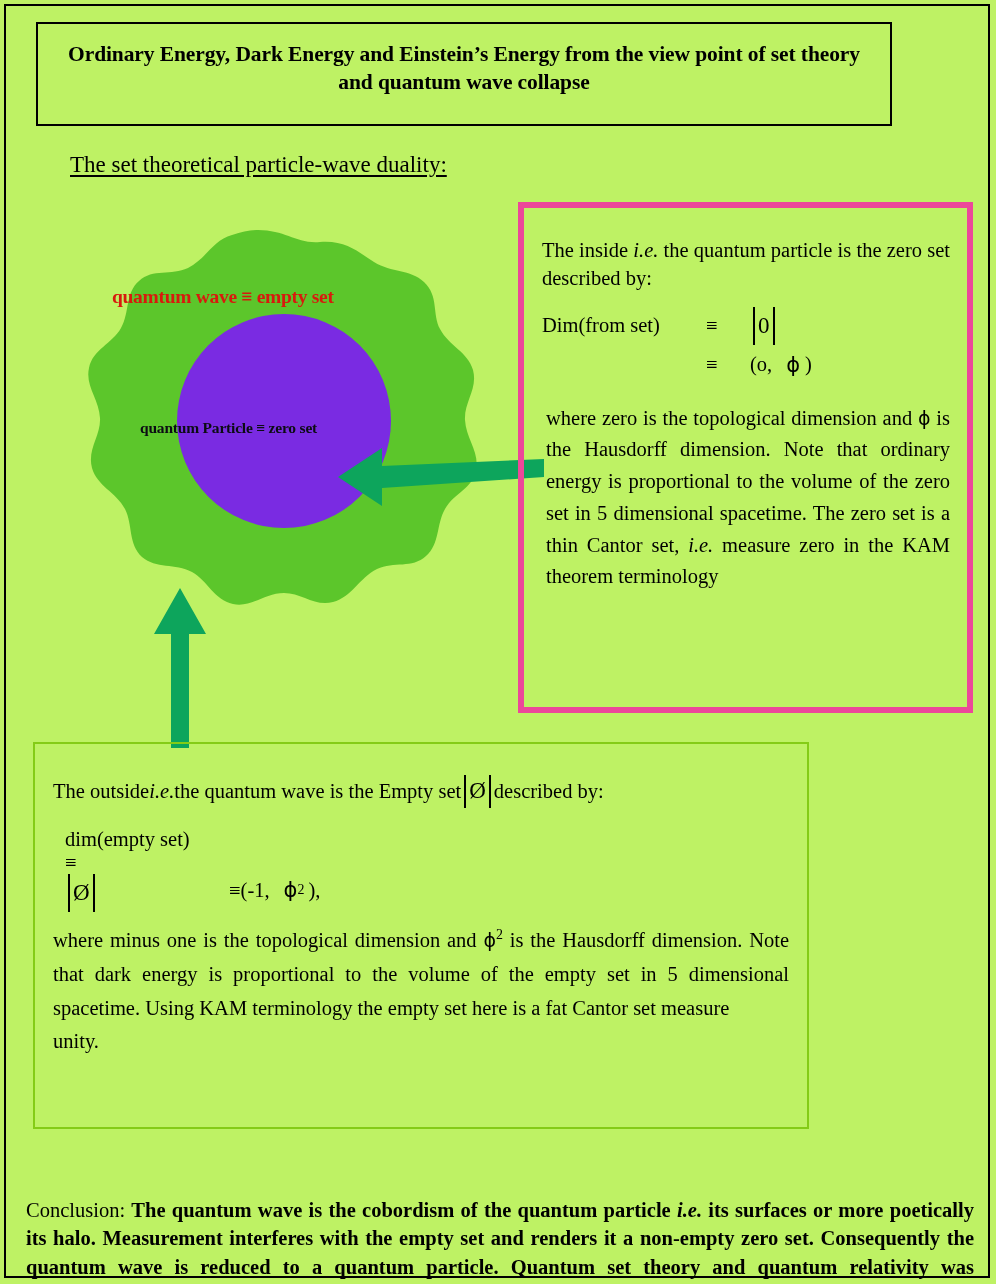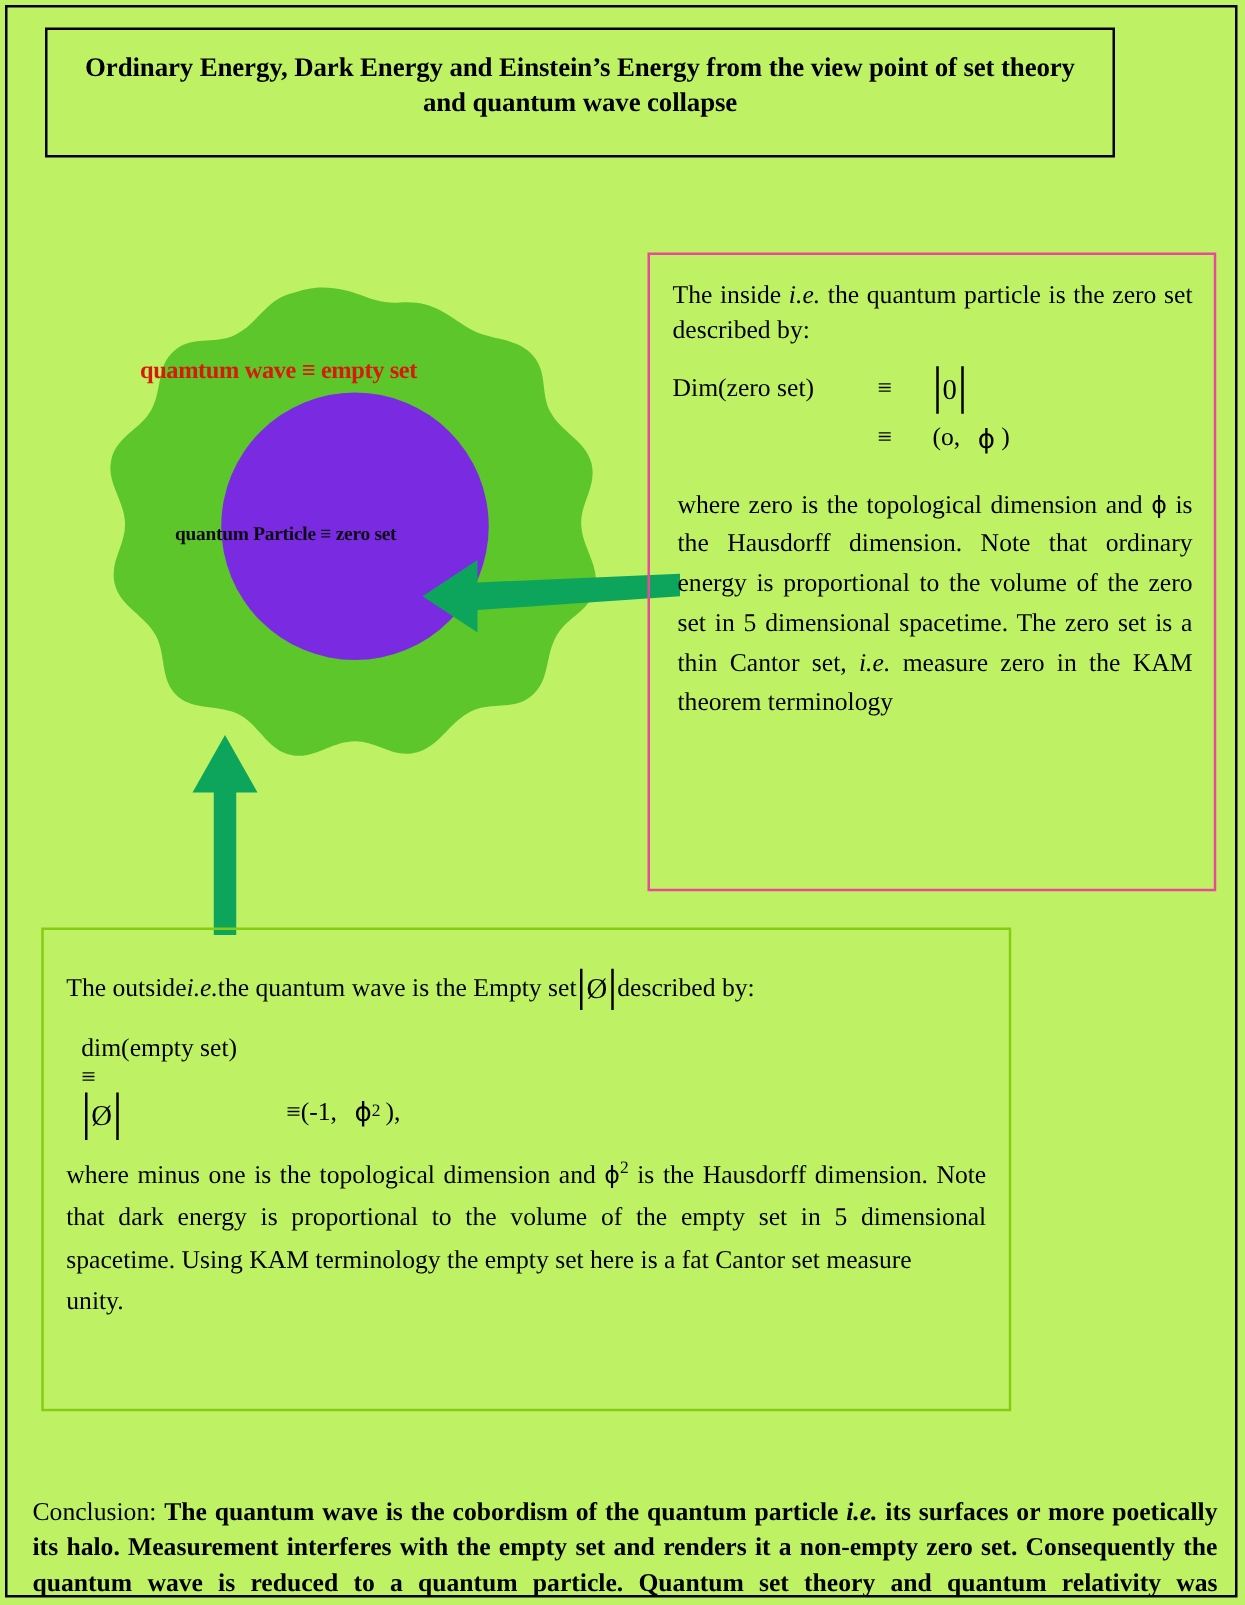--- a/index.html
+++ b/index.html
@@ -98,23 +98,23 @@
   #arrow-horizontal { left: 330px; top: 444px; }
   #arrow-vertical   { left: 150px; top: 586px; }
 
   
   #right-box {
     position: absolute;
     left: 518px;
     top: 202px;
     width: 455px;
     height: 511px;
-    border: 2px solid #ec4899;
+    border: 6px solid #ec4899;
     box-sizing: border-box;
-    padding: 18px 17px 0 18px;
+    padding: 28px 17px 0 18px;
   }
   .para-just {
     text-align: justify;
     text-align-last: left;
   }
   #rb-p1 {
     font-size: 20.5px;
     line-height: 1.38;
     margin: 0;
   }
@@ -223,20 +223,21 @@
 <body>
 
 <div id="page">
 
   <div id="page-frame"></div>
 
   <div id="title-box">
     <div id="title-text">Ordinary Energy, Dark Energy and Einstein’s Energy from the view point of set theory and quantum wave collapse</div>
   </div>
 
+  <div id="subtitle">The set theoretical particle-wave duality:</div>
 
   <div id="diagram">
     <svg id="blob-svg" width="460" height="430" viewBox="0 0 460 430">
       <path d="M230 2
                C258 2 268 16 292 14
                C318 12 330 24 346 34
                C364 45 382 41 396 54
                C411 68 404 86 412 101
                C421 118 440 124 445 142
                C450 161 436 174 437 192
@@ -272,21 +273,21 @@
   <svg id="arrow-vertical" width="60" height="162" viewBox="0 0 60 162">
     <path d="M30 2 L56 48 L39 48 L39 162 L21 162 L21 48 L4 48 Z" fill="#0DA55C"></path>
   </svg>
 
   <div id="right-box">
     <p id="rb-p1" class="para-just">
       <span>The inside </span><i>i.e.</i><span> the quantum particle is the zero set described by:</span>
     </p>
 
     <div id="rb-eq1">
-      <span class="lhs">Dim(zero set)</span>
+      <span class="lhs">Dim(from set)</span>
       <span class="equiv">≡</span>
       <span class="bar-num">
         <span class="vbar"></span>
           <span>0</span>
           <span class="vbar"></span>
       </span>
     </div>
 
     <div id="rb-eq2">
       <span class="equiv">≡</span>

